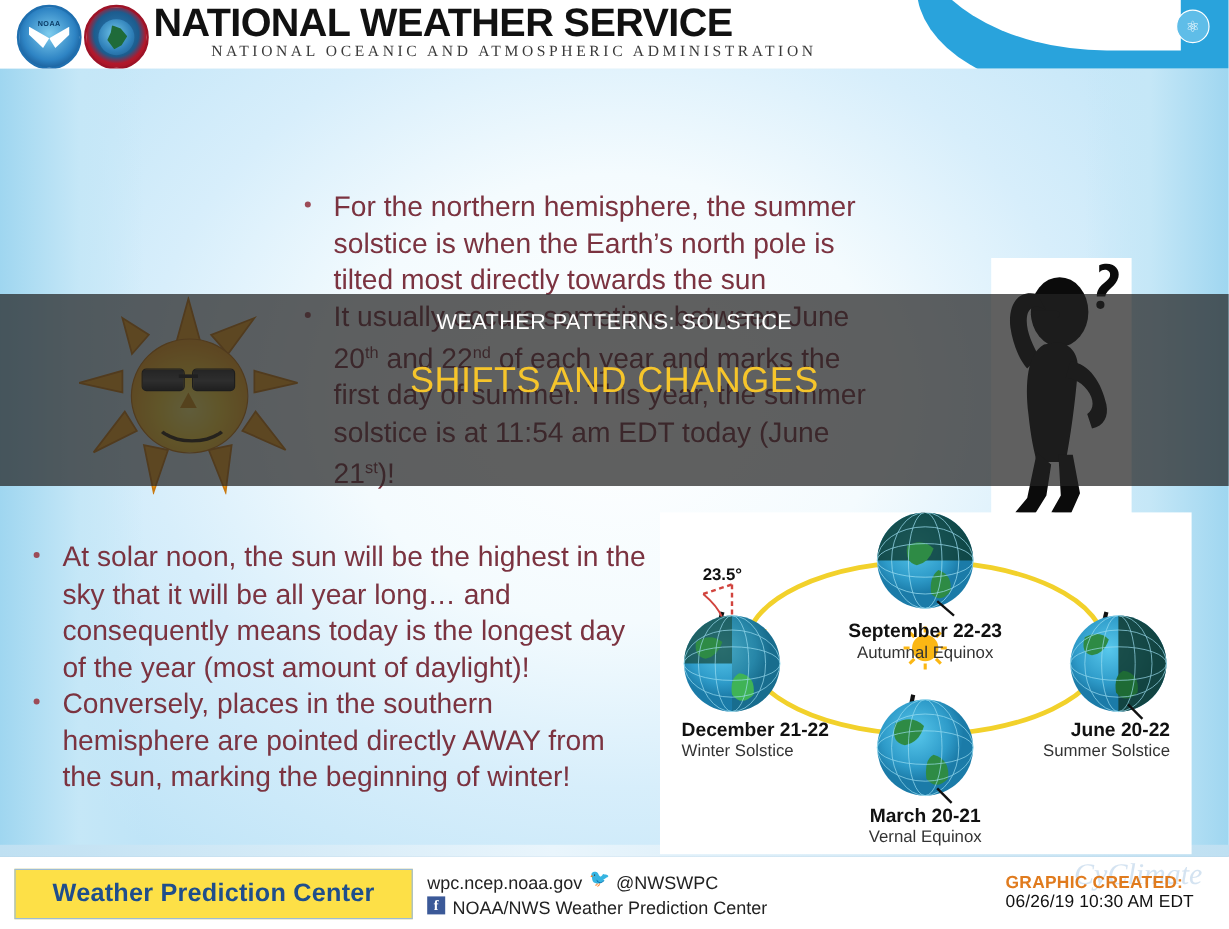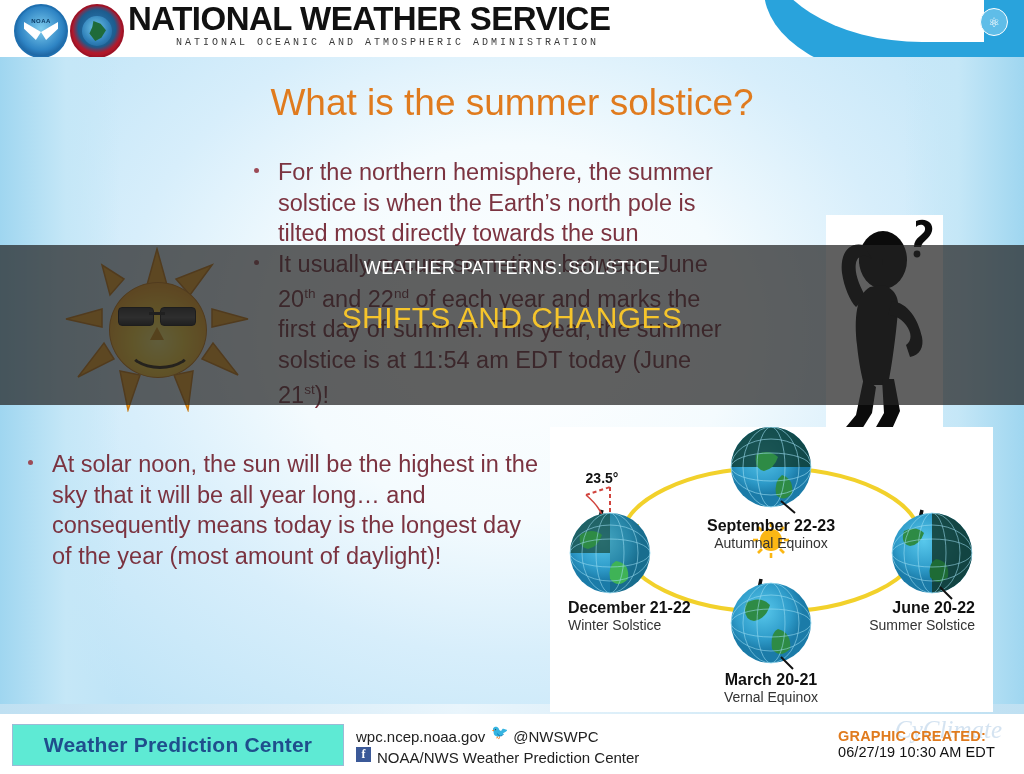--- a/index.html
+++ b/index.html
@@ -58,22 +58,22 @@
   .seal-nws .inner:after{
     content:"";position:absolute;left:6px;top:5px;width:18px;height:20px;background:#1F6B3A;
     clip-path:polygon(30% 0,70% 14%,100% 46%,74% 84%,40% 100%,8% 62%,24% 30%);
   }
   .nws-title{position:absolute;left:128px;top:2px;}
   .nws-title .big{
     font-size:33px;font-weight:bold;color:#111111;letter-spacing:-0.5px;
     line-height:34px;font-family:"Liberation Sans", sans-serif;
   }
   .nws-title .small{
-    font-size:10px;color:#3A3A3A;letter-spacing:3.0px;line-height:14px;
-    font-family:Liberation Mono, monospace;
+    font-size:13px;color:#3A3A3A;letter-spacing:3.0px;line-height:14px;
+    font-family:Liberation Serif, serif;
     padding-left:48px;
   }
   .hdr-rule{position:absolute;left:0;top:54px;width:1024px;height:3px;
     background:linear-gradient(90deg,#dfeaf3 0%,#cfe1ef 30%,#e8f1f7 100%);}
 
   
   .slide{
     position:absolute;left:0;top:57px;width:1024px;height:655px;
     background:
       radial-gradient(ellipse 58% 75% at 50% 42%,#ffffff 0%,#f4fbfe 38%,#d7eefb 66%,#bfe4f7 100%);
@@ -162,21 +162,21 @@
 
   
   .footer{
     position:absolute;left:0;top:712px;width:1024px;height:62px;background:#ffffff;
     border-top:2px solid #9BBBD6;
   }
   .footer-band{position:absolute;left:0;top:-10px;width:1024px;height:10px;
     background:linear-gradient(90deg,#BFE0F2 0%,#E9F5FC 45%,#BFE0F2 100%);}
   .wpc-box{
     position:absolute;left:12px;top:10px;width:330px;height:40px;
-    border:1px solid #9BBBD6;background:#5eead4;
+    border:1px solid #9BBBD6;background:#fde047;
     display:flex;align-items:center;justify-content:center;
   }
   .wpc-box span{font-size:21px;font-weight:bold;color:#1F4E8C;letter-spacing:.2px;}
   .contact{position:absolute;left:356px;top:12px;font-size:15px;color:#222;line-height:21px;}
   .contact .row{display:flex;align-items:flex-start;gap:6px;}
   .tw-icon{
     display:inline-block;width:16px;height:13px;color:#2FA8E0;font-size:14px;line-height:13px;
   }
   .fb-icon{
     display:inline-block;width:15px;height:15px;background:#3B5998;color:#ffffff;
@@ -216,21 +216,20 @@
     </div>
 
     <div class="doc-seal">⚛</div>
   </div>
   <div class="hdr-rule"></div>
 
   <div class="slide">
     <div class="slide-edge-l"></div>
     <div class="slide-edge-r"></div>
 
-    <div class="slide-title">What is the summer solstice?</div>
 
     <div class="sun">
       <svg class="rays" viewBox="0 0 190 165">
         <g fill="#F5A623" stroke="#C87A12" stroke-width="1.5">
           <polygon points="95,2 105,38 85,38"></polygon>
           <polygon points="150,18 128,48 114,32"></polygon>
           <polygon points="186,72 150,80 150,62"></polygon>
           <polygon points="176,128 140,112 151,96"></polygon>
           <polygon points="126,163 112,128 131,124"></polygon>
           <polygon points="66,163 78,128 58,124"></polygon>
@@ -272,20 +271,24 @@
       <div class="bullet">
         <span class="dot"></span>
         <span>It usually occurs sometime between June 20</span><sup>th</sup><span> and 22</span><sup>nd</sup><span> of each year and marks the first day of summer. This year, the summer solstice is at 11:54 am EDT today (June 21</span><sup>st</sup><span>)!</span>
       </div>
     </div>
 
     <div class="bullets-bottom">
       <div class="bullet">
         <span class="dot"></span>
         <span>At solar noon, the sun will be the highest in the sky that it will be all year long… and consequently means today is the longest day of the year (most amount of daylight)!</span>
+      </div>
+      <div class="bullet">
+        <span class="dot"></span>
+        <span>Conversely, places in the southern hemisphere are pointed directly AWAY from the sun, marking the beginning of winter!</span>
       </div>
     </div>
 
     <div class="diagram">
       <svg width="443" height="285" viewBox="0 0 443 285">
         <defs>
           <radialGradient id="oc" cx="40%" cy="35%">
             <stop offset="0%" stop-color="#58C8EC"></stop>
             <stop offset="70%" stop-color="#2E9BC9"></stop>
             <stop offset="100%" stop-color="#1B7BA8"></stop>
@@ -410,17 +413,17 @@
       <div class="row">
         <span class="fb-icon">f</span>
         <span>NOAA/NWS Weather Prediction Center</span>
       </div>
     </div>
 
     <div class="wm">CyClimate</div>
 
     <div class="created">
       <div class="lbl">GRAPHIC CREATED:</div>
-      <div class="ts">06/27/19 10:30 AM EDT</div>
+      <div class="ts">06/26/19 10:30 AM EDT</div>
     </div>
   </div>
 
 </div>
 
 </body></html>

